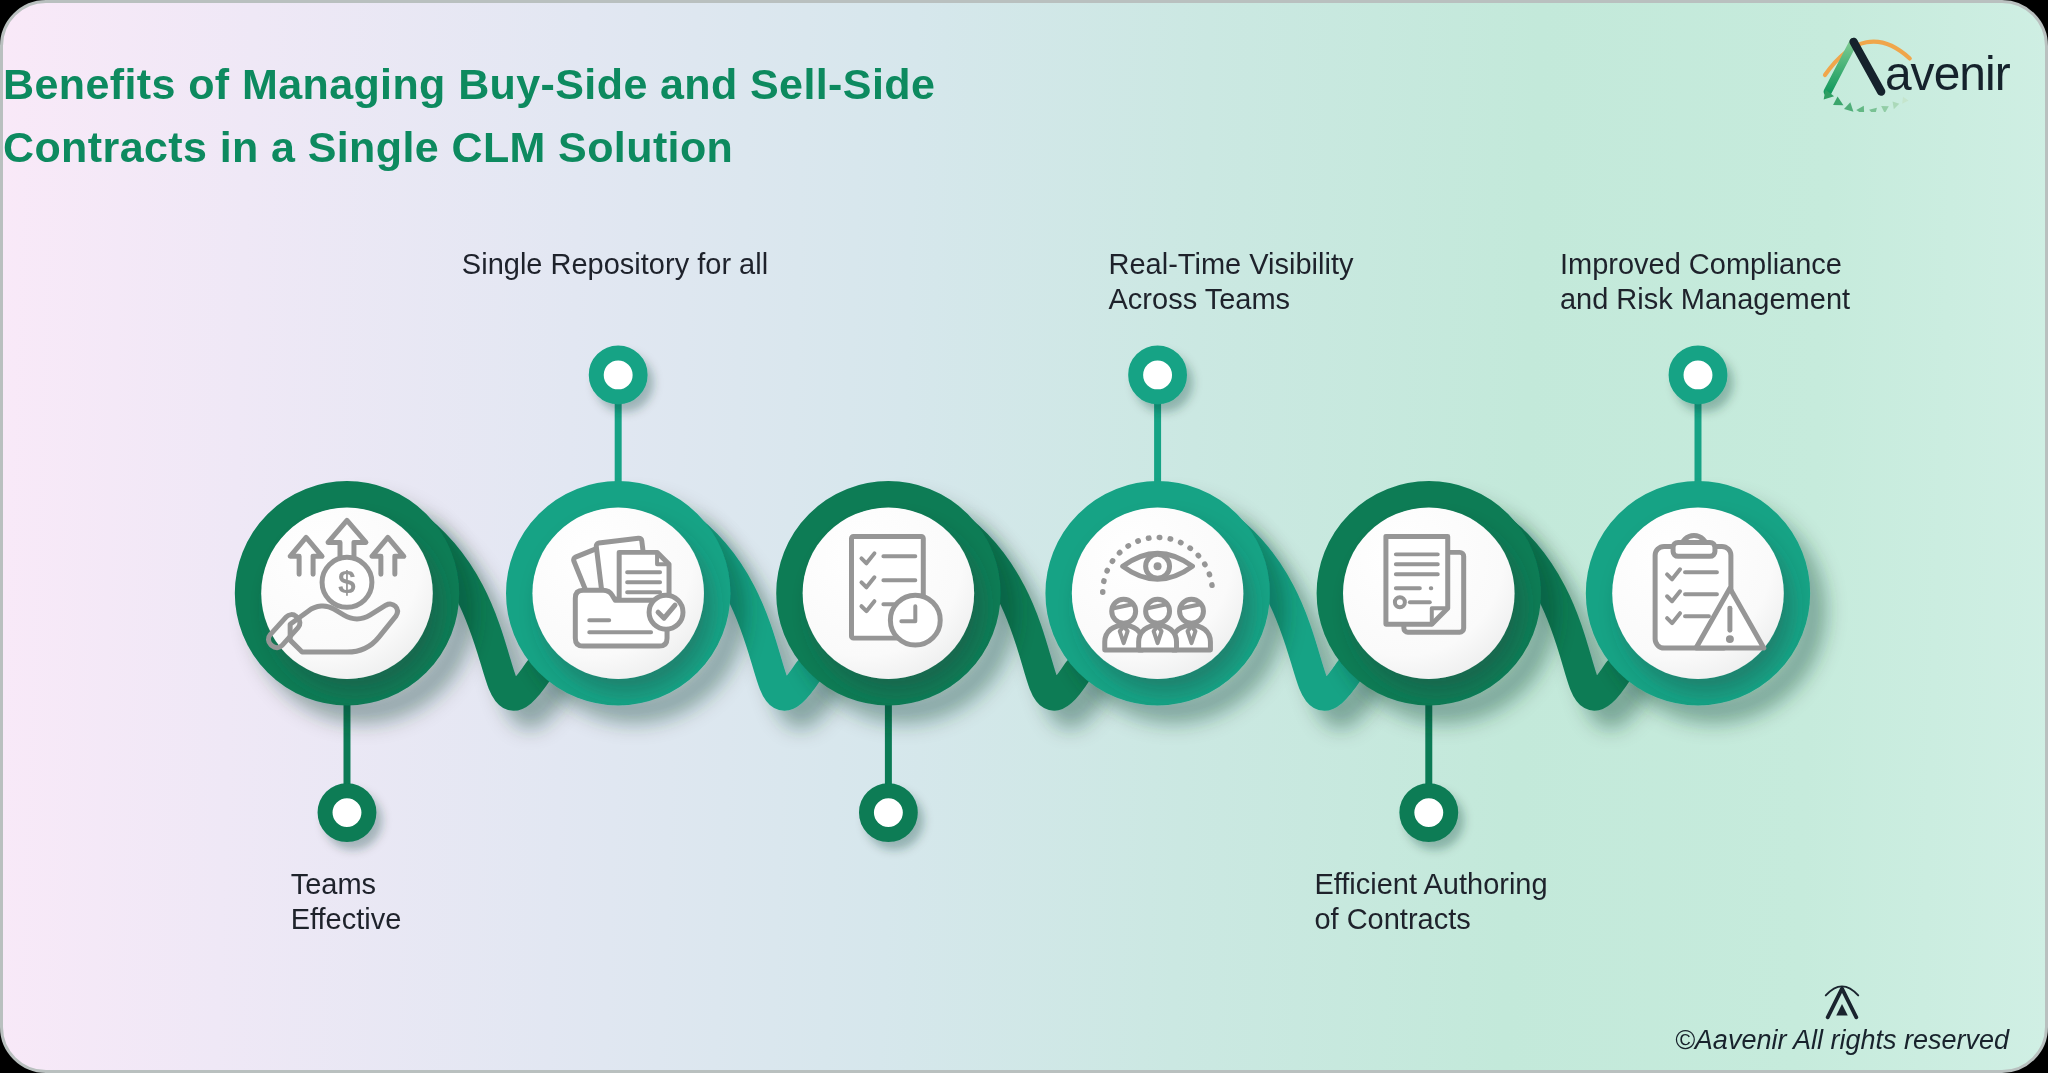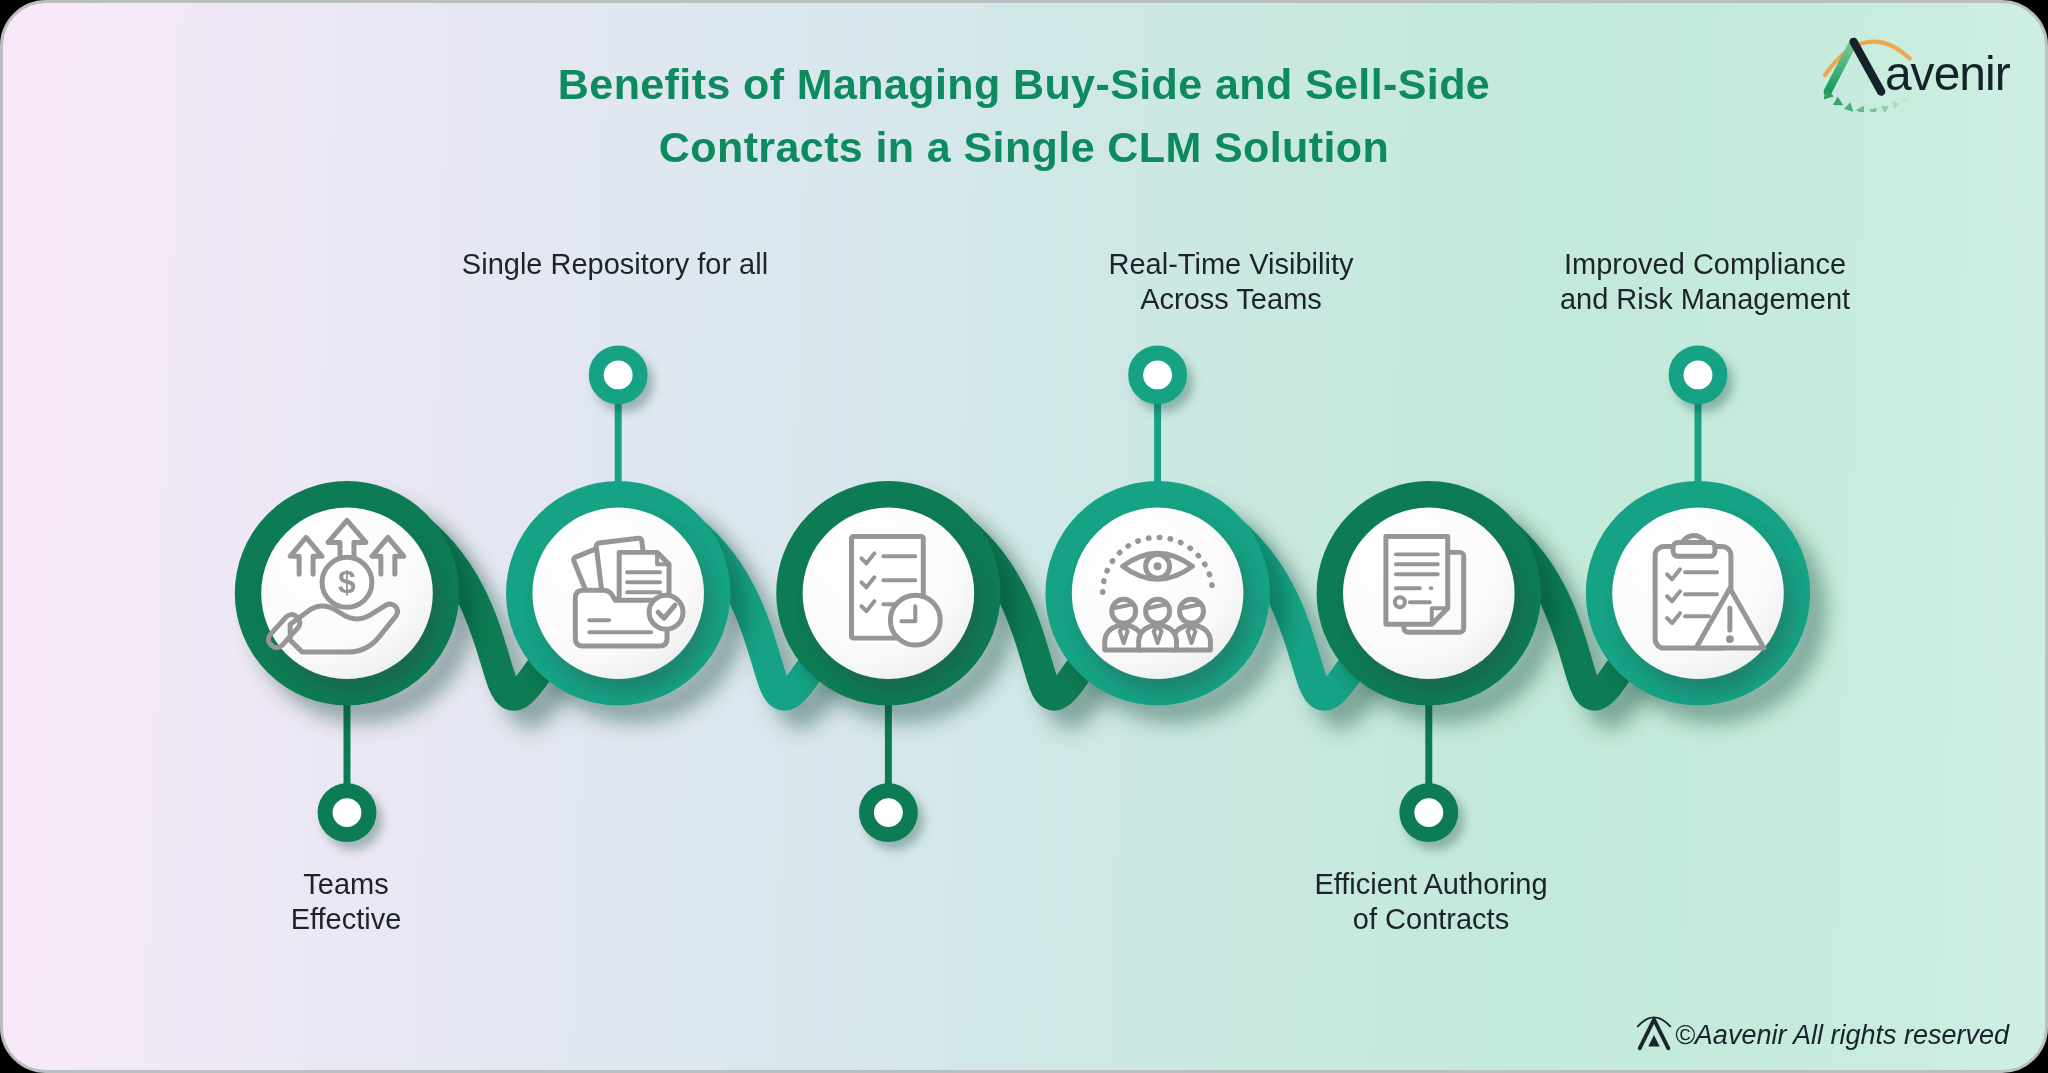--- a/index.html
+++ b/index.html
@@ -3,43 +3,43 @@
 <meta charset="utf-8">
 <style>
   html,body{margin:0;padding:0;background:#000;}
   body{width:2048px;height:1073px;position:relative;font-family:"Liberation Sans",sans-serif;}
   .card{
     position:absolute;inset:0;box-sizing:border-box;
     border-radius:46px;border:3px solid #b9c0bf;overflow:hidden;
     background:linear-gradient(92deg,#f9e9f8 0%,#efe8f6 12%,#e2e7f2 28%,#d6e7ec 44%,#cbe8e2 58%,#c3e9da 74%,#c6ebdc 88%,#d0efe4 100%);
   }
   .title{
-    position:absolute;top:50px;left:0;right:0;text-align:center;
+    position:absolute;top:50px;left:0;right:0;text-align:left;
     font-weight:700;font-size:43px;line-height:63px;color:#0D8A5F;letter-spacing:.4px;
   }
   .brand{position:absolute;top:24px;right:32px;}
   .brandtext{font-family:"Liberation Sans",sans-serif;font-weight:500;letter-spacing:-1px;}
   .chain{position:absolute;inset:0;}
   .ring{fill:none;stroke-width:27;filter:url(#fRing);}
   .disc{fill:url(#gWhite);filter:url(#fDisc);}
   .band{fill:none;stroke-width:30;stroke-linecap:round;filter:url(#fRing);}
   .stem{stroke-width:7;}
   .pin{fill:#ffffff;stroke-width:15;filter:url(#fPin);}
   .ic{fill:none;stroke:#969696;stroke-width:5;stroke-linecap:round;stroke-linejoin:round;}
   .ict{fill:none;stroke:#969696;stroke-width:4;stroke-linecap:round;stroke-linejoin:round;}
   .icw{fill:#ffffff;stroke:#969696;stroke-width:5;stroke-linecap:round;stroke-linejoin:round;}
   .icd{fill:#969696;font-family:"Liberation Sans",sans-serif;font-weight:bold;}
   .icd2{fill:#969696;stroke:none;}
   .label{
-    position:absolute;transform:translateX(-50%);text-align:center;white-space:nowrap;
+    position:absolute;transform:translateX(-50%);white-space:nowrap;
     font-size:29px;line-height:35px;font-weight:500;color:#1e222b;
   }
   .label.top{top:244px;}
   .label.bottom{top:864px;}
-  .footer{position:absolute;right:36px;bottom:14px;display:flex;align-items:center;gap:0;}
+  .footer{position:absolute;right:36px;bottom:14px;display:flex;align-items:center;gap:0;flex-direction:column;}
   .ftext{font-style:italic;font-size:27px;color:#18222c;}
 </style>
 </head>
 <body>
 
 <div class="card">
 
   <div class="title">
     <div>Benefits of Managing Buy-Side and Sell-Side</div>
     <div>Contracts in a Single CLM Solution</div>

